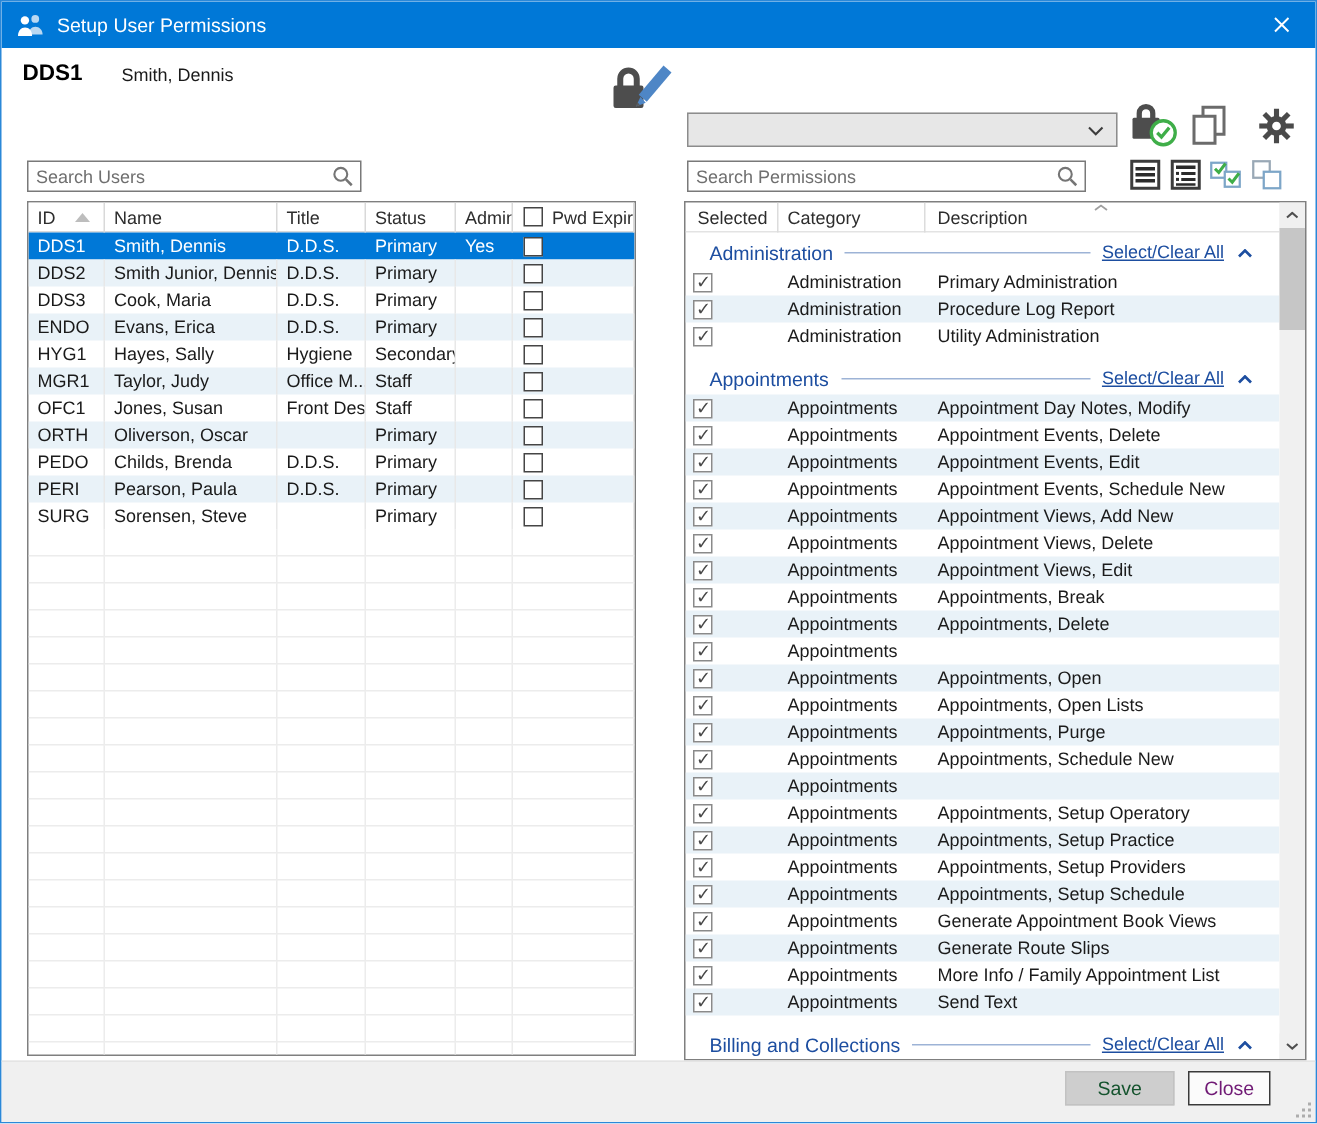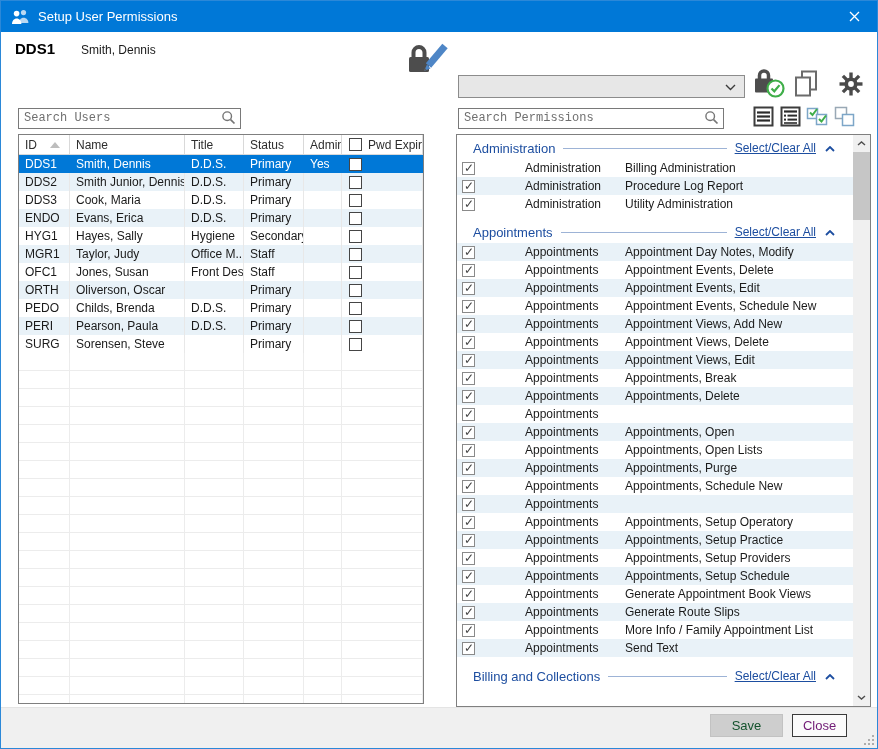--- a/index.html
+++ b/index.html
@@ -20,21 +20,21 @@
   .lock-pencil{position:absolute;left:404px;top:41px}
   .profile-dropdown{position:absolute;left:457px;top:74px;width:287px;height:23px;background:#e7e7e7;
     border:1px solid #8c8c8c;display:flex;align-items:center;padding:0 8px;font-size:12px;color:#222}
   .dd-chevron{position:absolute;right:8px;top:8px}
   .icon-lockcheck{position:absolute;left:751px;top:65px}
   .icon-copy{position:absolute;left:793px;top:69px}
   .icon-gear{position:absolute;left:838px;top:71px}
 
   
   .search-wrap{position:absolute;height:21px}
-  .search-wrap input{width:100%;height:21px;border:1px solid #797979;font-family:Liberation Mono, monospace;
+  .search-wrap input{width:100%;height:21px;border:1px solid #797979;font-family:Liberation Sans, sans-serif;
     font-size:12px;color:#222;padding:0 24px 0 5px;outline:none;background:#fff}
   .search-wrap input::placeholder{color:#6f6f6f;opacity:1}
   .search-icon{position:absolute;right:5px;top:3px;pointer-events:none}
   .sw-users{left:17px;top:106px;width:223px}
   .sw-perms{left:457px;top:106px;width:266px}
   .ptool{position:absolute;top:105px;cursor:pointer}
   .pt1{left:752px}.pt2{left:779px}.pt3{left:805px;top:103px}.pt4{left:833px}
 
   
   .users-table{position:absolute;left:17px;top:133px;width:406px;height:570px;
@@ -505,35 +505,43 @@
           <div class="u-cell c-name"></div>
           <div class="u-cell c-title"></div>
           <div class="u-cell c-status"></div>
           <div class="u-cell c-admin"></div>
           <div class="u-cell c-pwd"></div>
         </div>
       </div>
   </div>
 
   <div class="perm-table">
+    <div class="p-header">
+      <div class="p-cell ph-s">Selected</div>
+      <div class="p-cell ph-c">Category</div>
+      <div class="p-cell ph-d">Description</div>
+      <svg class="desc-sort" width="10" height="5" viewBox="0 0 10 5">
+        <polyline points="1,4 5,1 9,4" fill="none" stroke="#9f9f9f" stroke-width="1.2"></polyline>
+      </svg>
+    </div>
     <div class="p-body" id="perm-body">
         <div class="p-group">
           <span class="g-title">Administration</span>
           <span class="g-line"></span>
           <span class="g-link">Select/Clear All</span>
           <svg class="g-chev" width="10" height="6" viewBox="0 0 10 6">
             <polyline points="1,5 5,1 9,5" fill="none" stroke="currentColor" stroke-width="1.8"></polyline>
           </svg>
         </div>
         <div class="p-row">
           <div class="p-cell pc-s">
             <span class="cb ck"></span>
           </div>
           <div class="p-cell pc-c">Administration</div>
-          <div class="p-cell pc-d">Billing Administration</div>
+          <div class="p-cell pc-d">Primary Administration</div>
         </div>
         <div class="p-row alt">
           <div class="p-cell pc-s">
             <span class="cb ck"></span>
           </div>
           <div class="p-cell pc-c">Administration</div>
           <div class="p-cell pc-d">Procedure Log Report</div>
         </div>
         <div class="p-row">
           <div class="p-cell pc-s">

